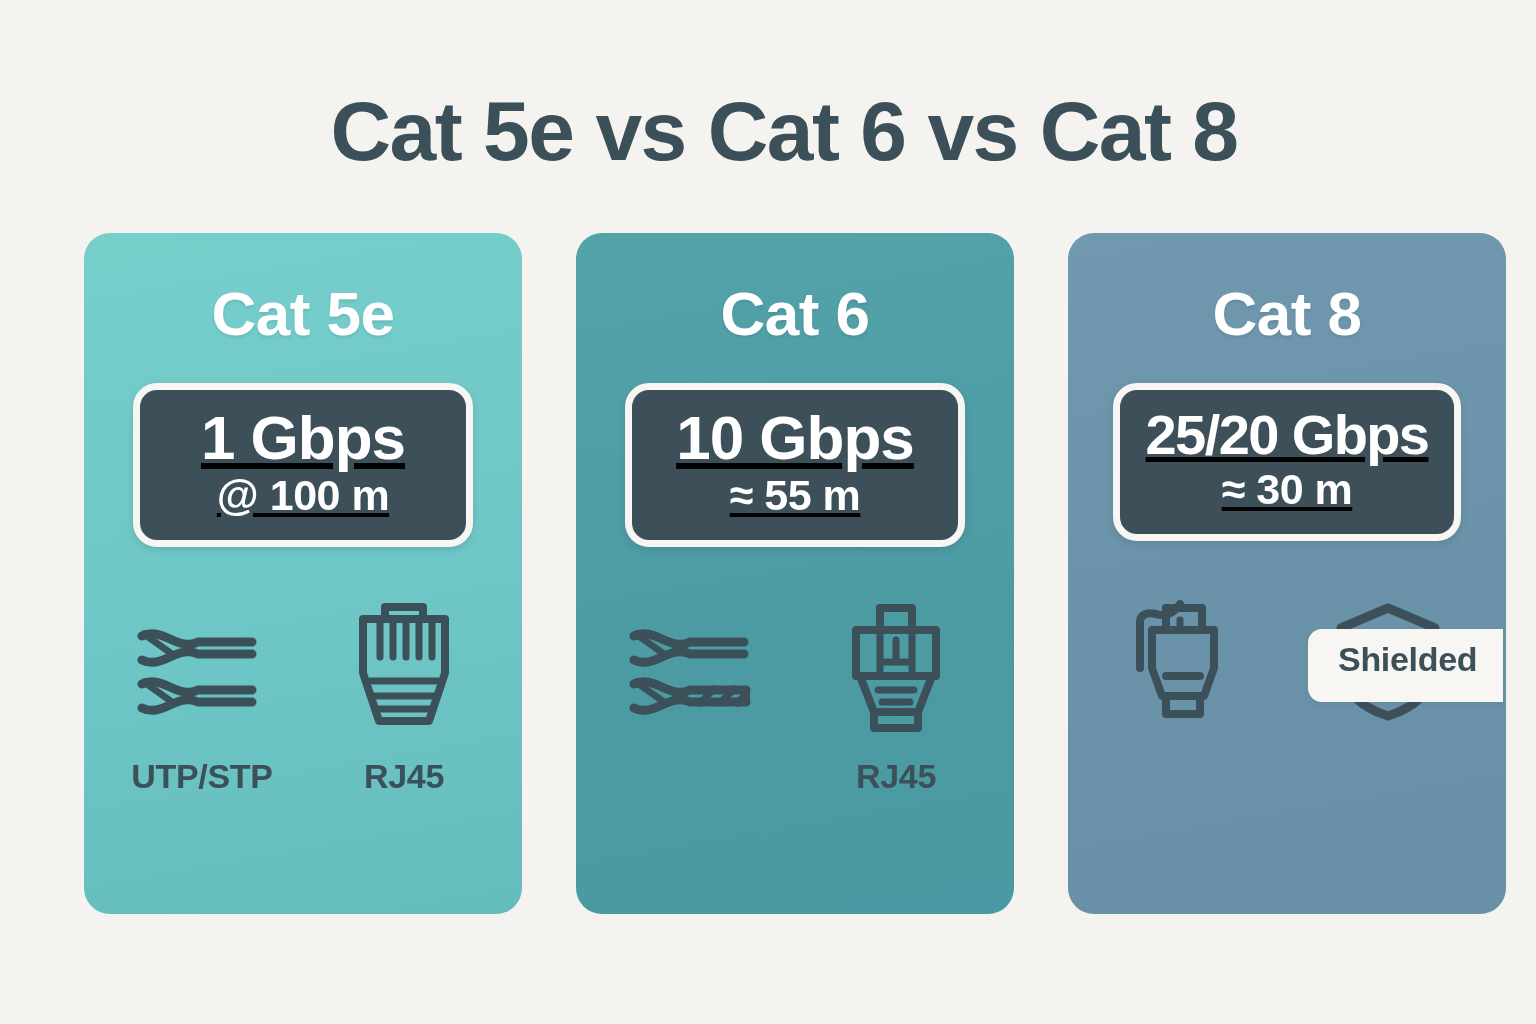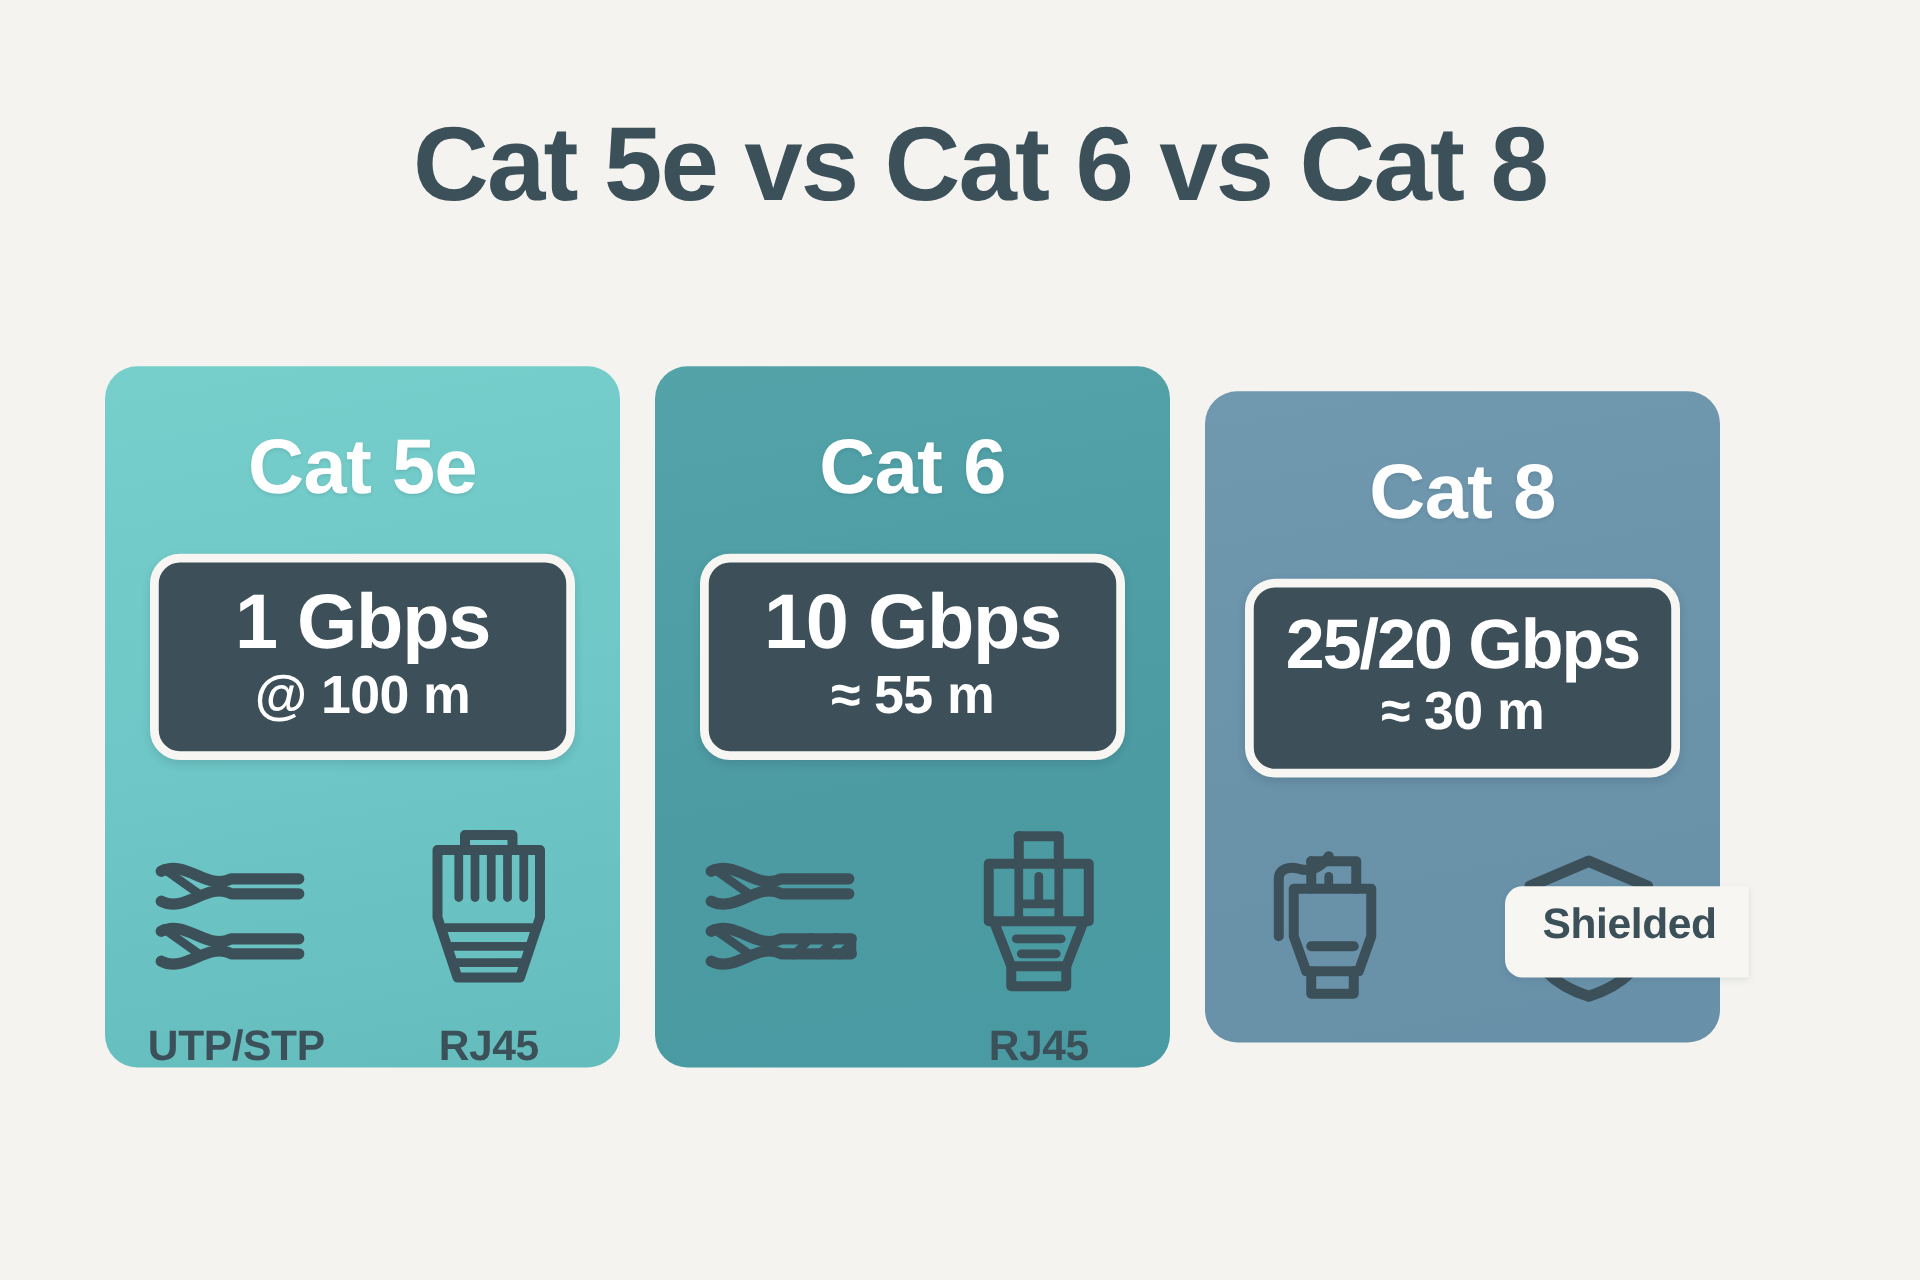--- a/index.html
+++ b/index.html
@@ -40,22 +40,21 @@
   }
 
   
   .cards {
     position: absolute;
     left: 84px;
     top: 233px;
     width: 1276px;
     height: 681px;
     display: flex;
-    gap: 28px;
-    align-items: center;
+    gap: 54px;
   }
 
   .card {
     position: relative;
     flex: 1 1 0;
     border-radius: 26px;
     overflow: visible;
     display: flex;
     flex-direction: column;
     align-items: center;
@@ -97,20 +96,21 @@
 
   
   .spec-badge {
     background: #3d4f58;
     border: 7px solid #f7f6f2;
     border-radius: 24px;
     padding: 16px 26px 22px;
     min-width: 340px;
     text-align: center;
     box-shadow: 0 3px 7px rgba(35,60,72,0.16);
+    text-decoration: underline;
   }
 
   .card-3 .spec-badge { min-width: 348px; padding-left: 16px; padding-right: 16px; }
 
   .spec-speed {
     font-size: 62px;
     font-weight: 700;
     color: #ffffff;
     line-height: 1.02;
     letter-spacing: -1px;
@@ -132,21 +132,21 @@
   
   .icon-row {
     position: relative;
     z-index: 2;
     margin-top: 46px;
     width: 100%;
     display: flex;
     justify-content: center;
     align-items: flex-start;
     gap: 52px;
-    padding: 0 30px;
+    padding: 0 43px;
   }
 
   .icon-cell {
     display: flex;
     flex-direction: column;
     align-items: center;
     width: 150px;
   }
 
   .icon-glyph {

